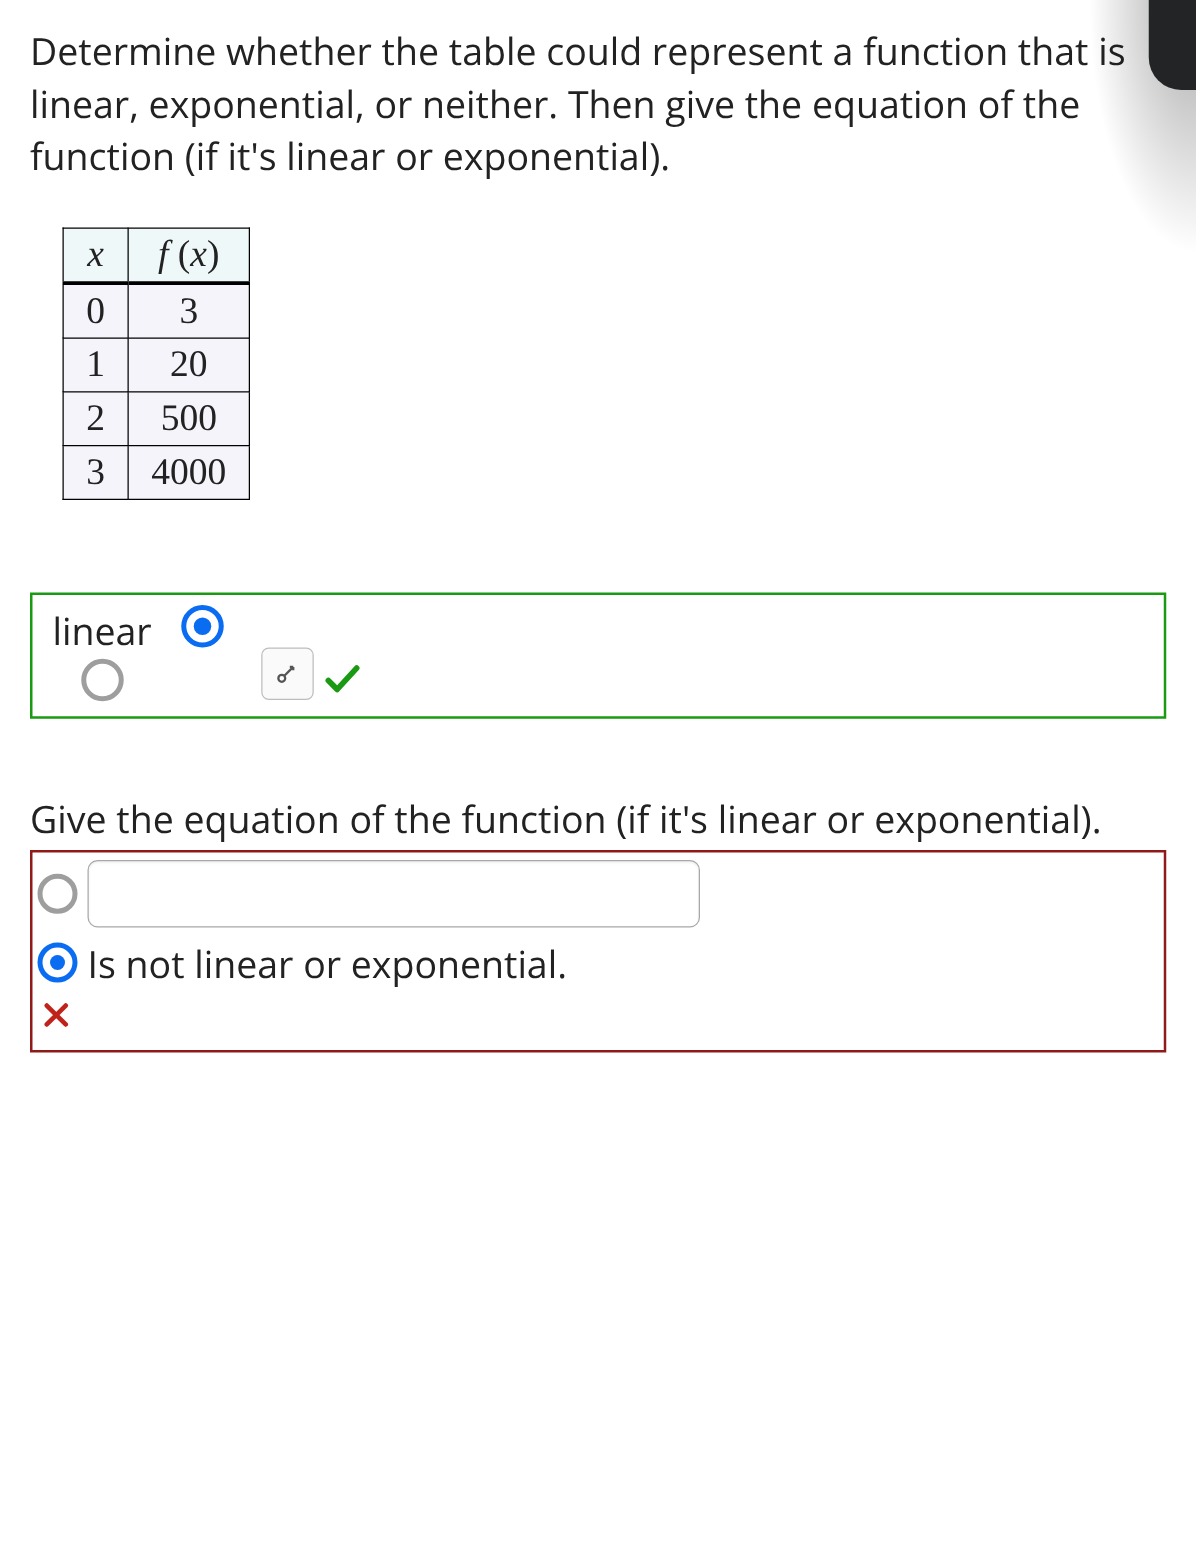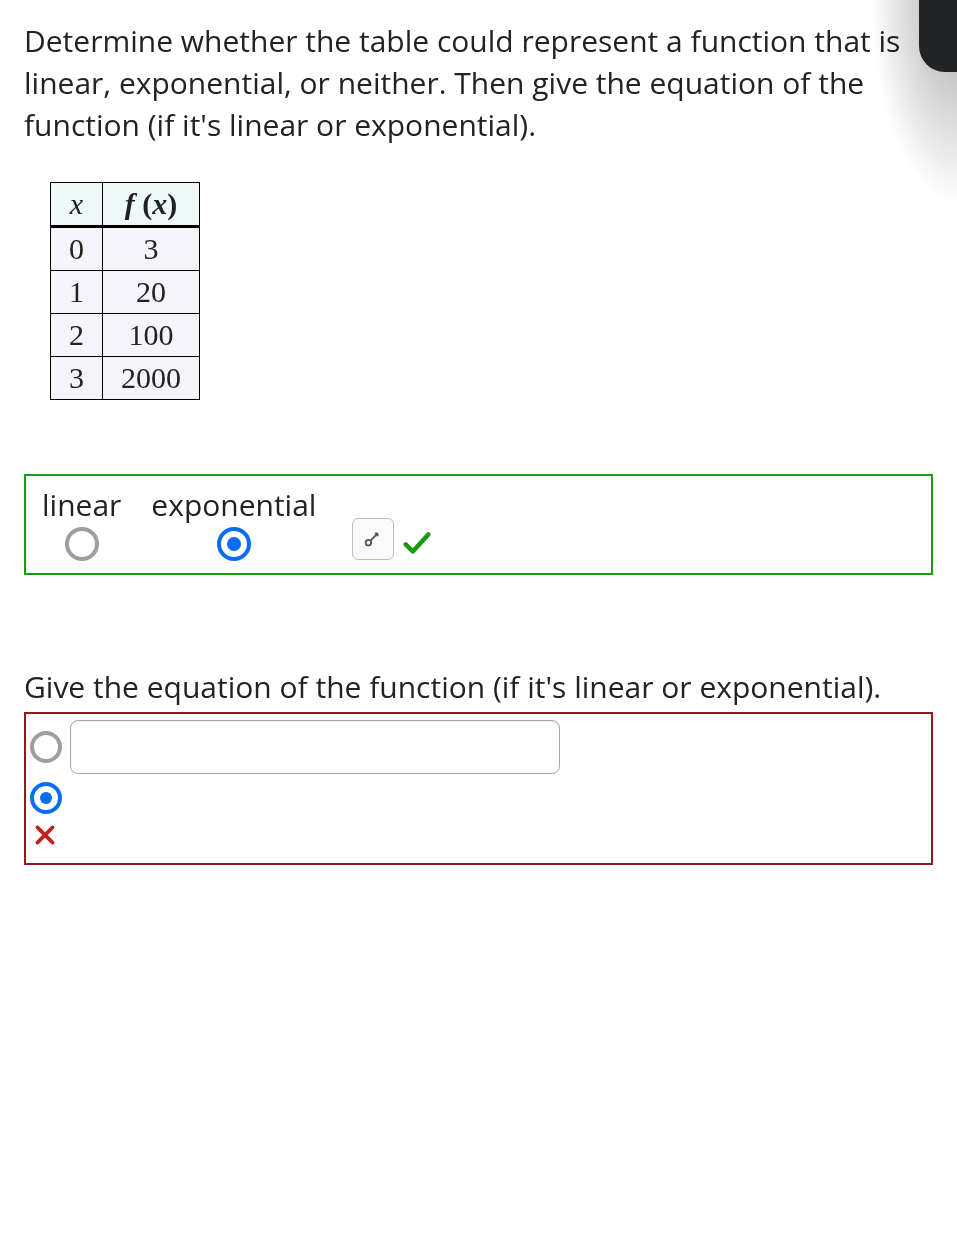--- a/index.html
+++ b/index.html
@@ -49,21 +49,20 @@
     background: #f6f4fb;
   }
   .data-table th {
     background: #eef8f8;
     font-weight: normal;
     font-style: italic;
     border-bottom: 3px solid #000;
   }
   .data-table th.fx {
     font-style: normal;
-    font-weight: bold;
   }
   .answer-box {
     border: 2px solid;
     padding: 8px 9px 12px 10px;
     position: relative;
   }
   .answer-box.correct { border-color: #1a9a13; }
   .answer-box.incorrect { border-color: #8f1a1a; }
   .radio-row {
     display: flex;
@@ -112,21 +111,21 @@
     justify-content: center;
     margin-left: 12px;
     margin-top: 34px;
     cursor: pointer;
   }
   .check-icon {
     margin-left: 6px;
     margin-top: 42px;
   }
   .subprompt {
-    margin-top: 92px;
+    margin-top: 60px;
     line-height: 1.35;
     margin-bottom: 4px;
   }
   .input-row {
     display: flex;
     align-items: center;
     gap: 8px;
     padding: 4px 0 2px 0;
   }
   .radio-inline {
@@ -191,39 +190,38 @@
     <tr>
       <td>0</td>
       <td>3</td>
     </tr>
     <tr>
       <td>1</td>
       <td>20</td>
     </tr>
     <tr>
       <td>2</td>
-      <td>100</td>
+      <td>500</td>
     </tr>
     <tr>
       <td>3</td>
-      <td>2000</td>
+      <td>4000</td>
     </tr>
   </tbody>
 </table>
 
 <div class="answer-box correct">
   <div class="radio-row">
     <div class="radio-group">
       <div class="radio-label">linear</div>
       <div class="radio">
           <span class="dot"></span>
         </div>
     </div>
     <div class="radio-group">
-      <div class="radio-label">exponential</div>
       <div class="radio selected">
           <span class="dot"></span>
         </div>
     </div>
     <div class="key-btn">
       <svg width="22" height="22" viewBox="0 0 24 24" fill="none" stroke="#555" stroke-width="2">
         <circle cx="7" cy="16" r="3"></circle>
         <line x1="9.5" y1="13.5" x2="17" y2="6"></line>
         <line x1="14" y1="6" x2="17" y2="6"></line>
         <line x1="17" y1="6" x2="17" y2="9"></line>
@@ -241,18 +239,19 @@
   <div class="input-row">
     <div class="radio-inline">
         <span class="dot"></span>
       </div>
     <input class="text-input" type="text" value="" style="">
   </div>
   <div class="option-line">
     <div class="radio-inline selected">
         <span class="dot"></span>
       </div>
+    <span>Is not linear or exponential.</span>
   </div>
   <svg class="x-icon" width="26" height="26" viewBox="0 0 24 24" fill="none" stroke="#c0231a" stroke-width="3.4" stroke-linecap="round">
     <line x1="5" y1="5" x2="19" y2="19"></line>
     <line x1="19" y1="5" x2="5" y2="19"></line>
   </svg>
 </div>
 
 </body></html>

